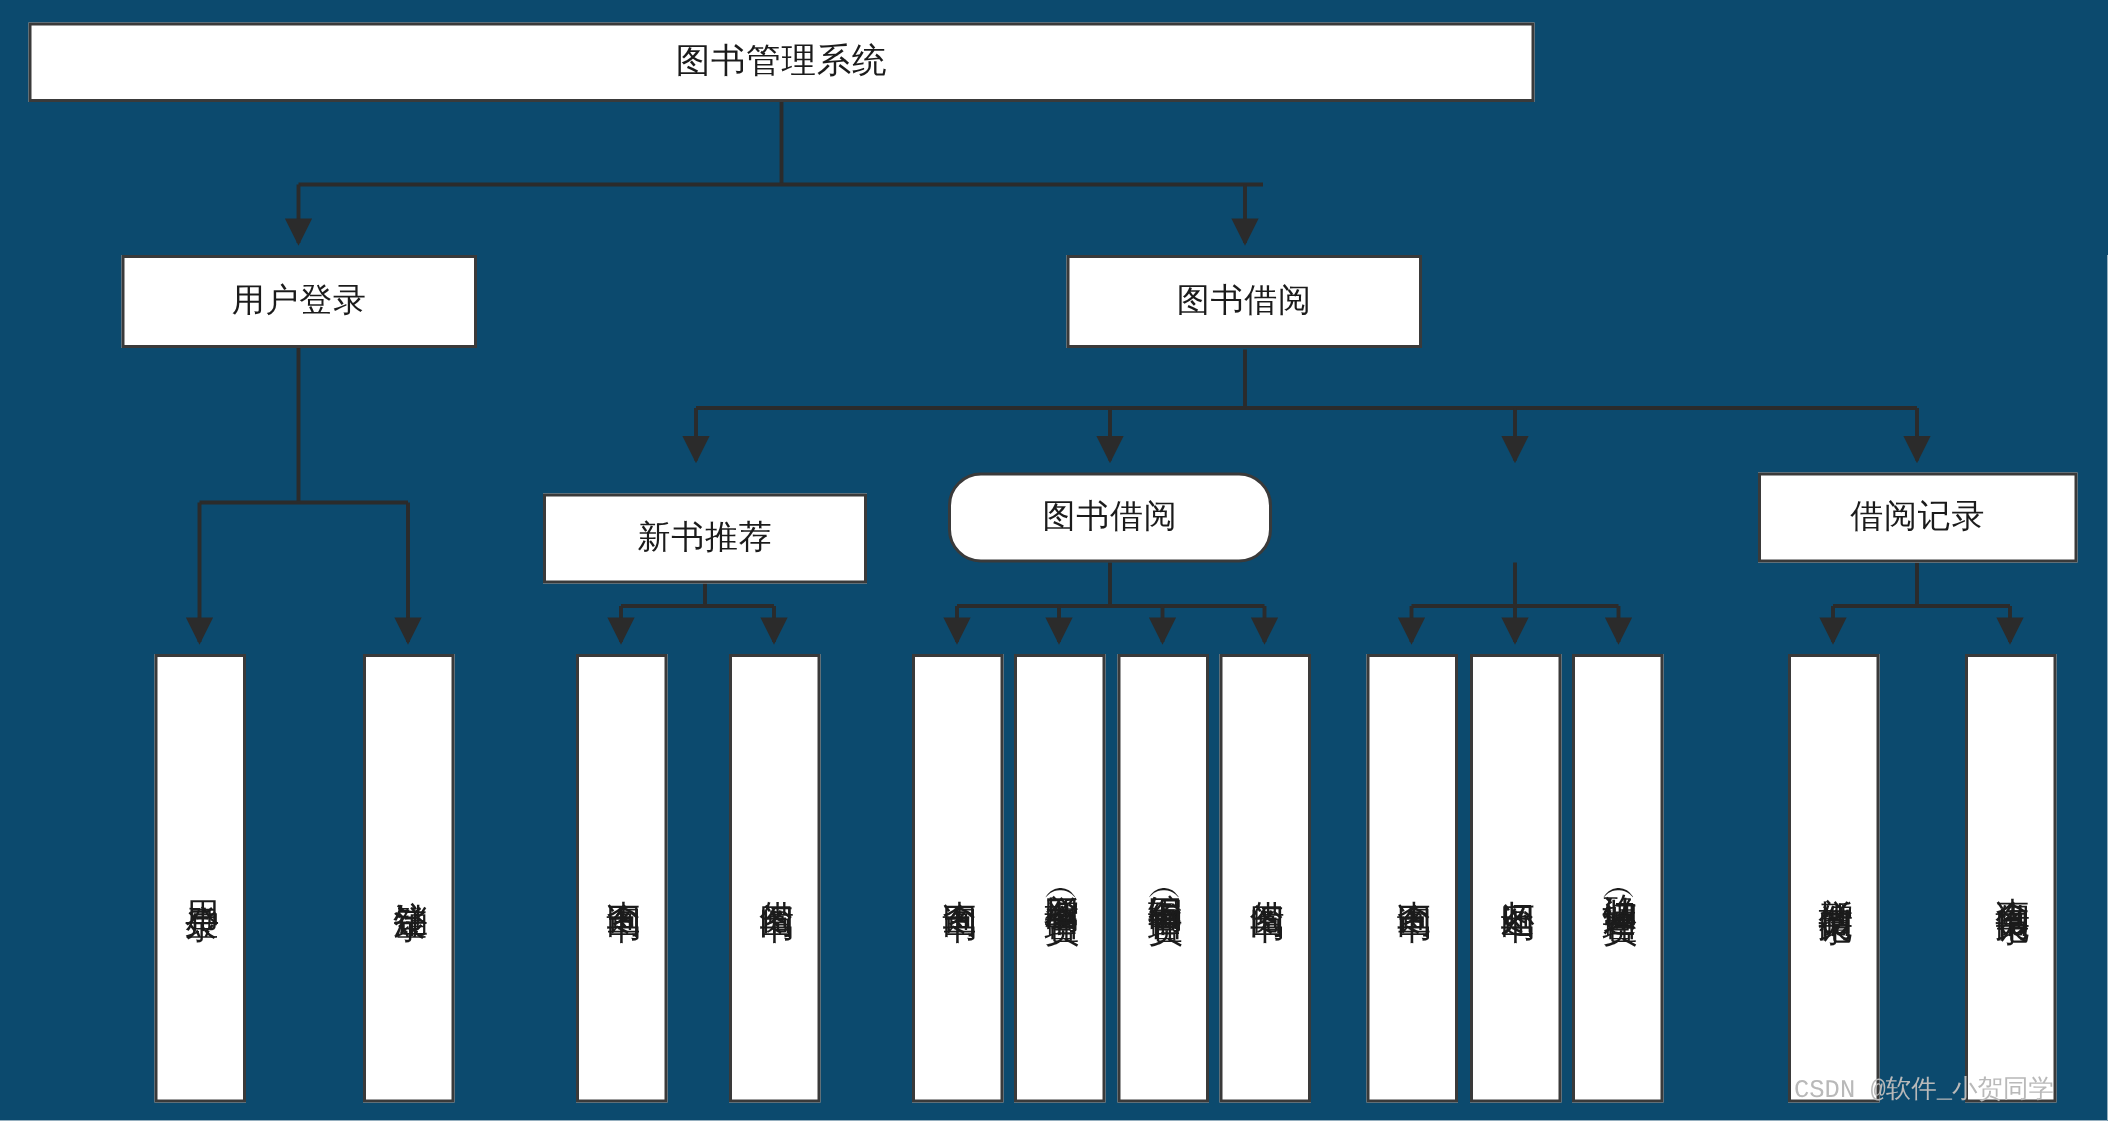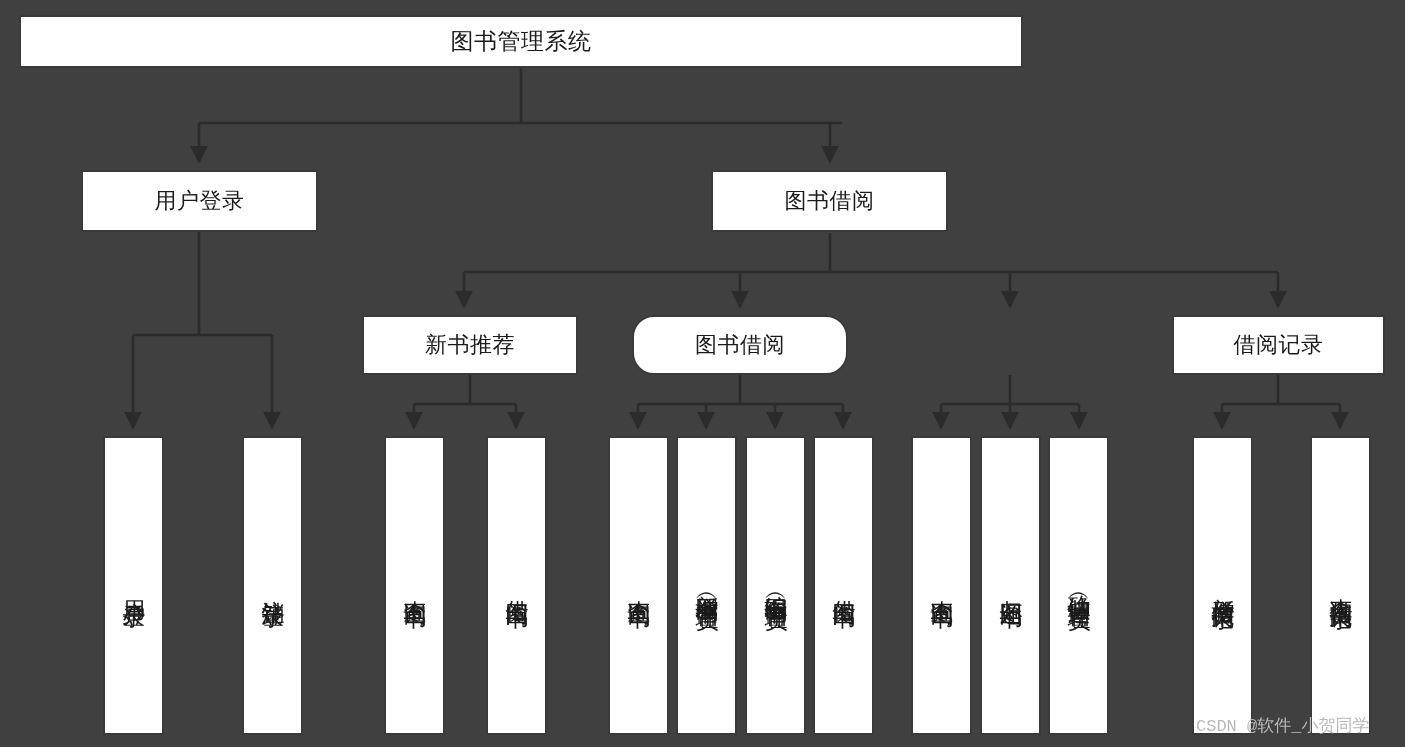--- a/index.html
+++ b/index.html
@@ -8,21 +8,21 @@
     padding: 0;
     background: #ffffff;
   }
   body {
     font-family: "DejaVu Sans", "Liberation Sans", sans-serif;
   }
   #diagram-root {
     position: relative;
     width: 1405px;
     height: 747px;
-    background: #404040;
+    background: #0c4a6e;
     overflow: hidden;
   }
   svg.wires {
     position: absolute;
     left: 0;
     top: 0;
     width: 1405px;
     height: 747px;
   }
   .node {
@@ -128,21 +128,21 @@
     <span class="node-label">图书管理系统</span>
   </div>
 
   <div class="node horiz" style="left:81px; top:170px; width:237px; height:62px;">
     <span class="node-label">用户登录</span>
   </div>
   <div class="node horiz" style="left:711px; top:170px; width:237px; height:62px;">
     <span class="node-label">图书借阅</span>
   </div>
 
-  <div class="node horiz" style="left:362px; top:315px; width:216px; height:60px;">
+  <div class="node horiz" style="left:362px; top:329px; width:216px; height:60px;">
     <span class="node-label">新书推荐</span>
   </div>
   <div class="node horiz" style="left:632px; top:315px; width:216px; height:60px;border-radius:22px;">
     <span class="node-label">图书借阅</span>
   </div>
   <div class="node horiz" style="left:1172px; top:315px; width:213px; height:60px;">
     <span class="node-label">借阅记录</span>
   </div>
 
   <div class="node vert" style="left:103px; top:436px; width:61px; height:299px;">

